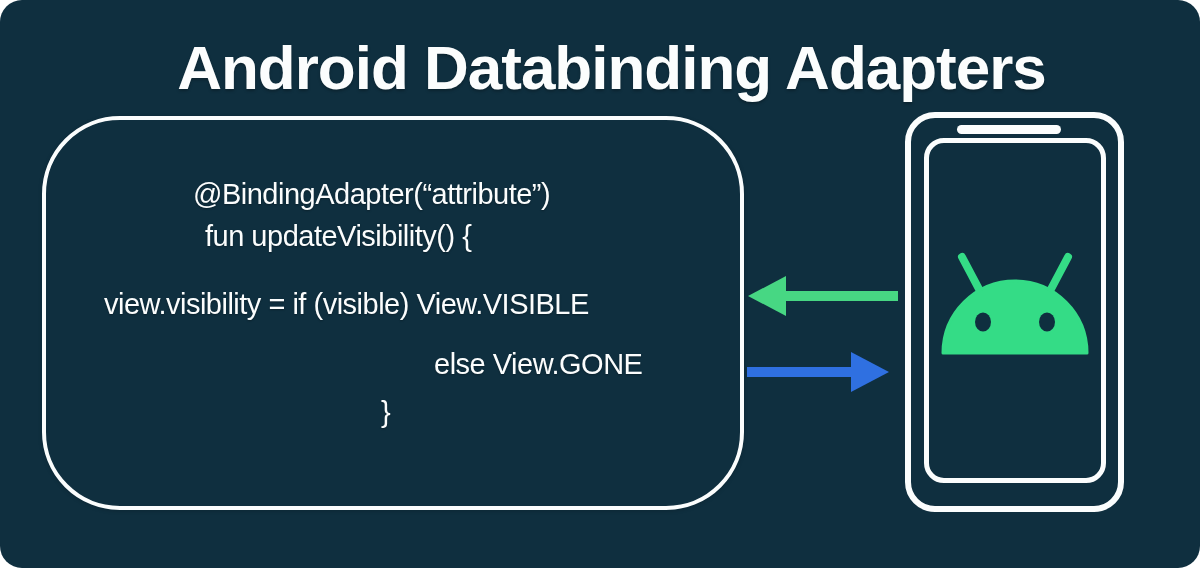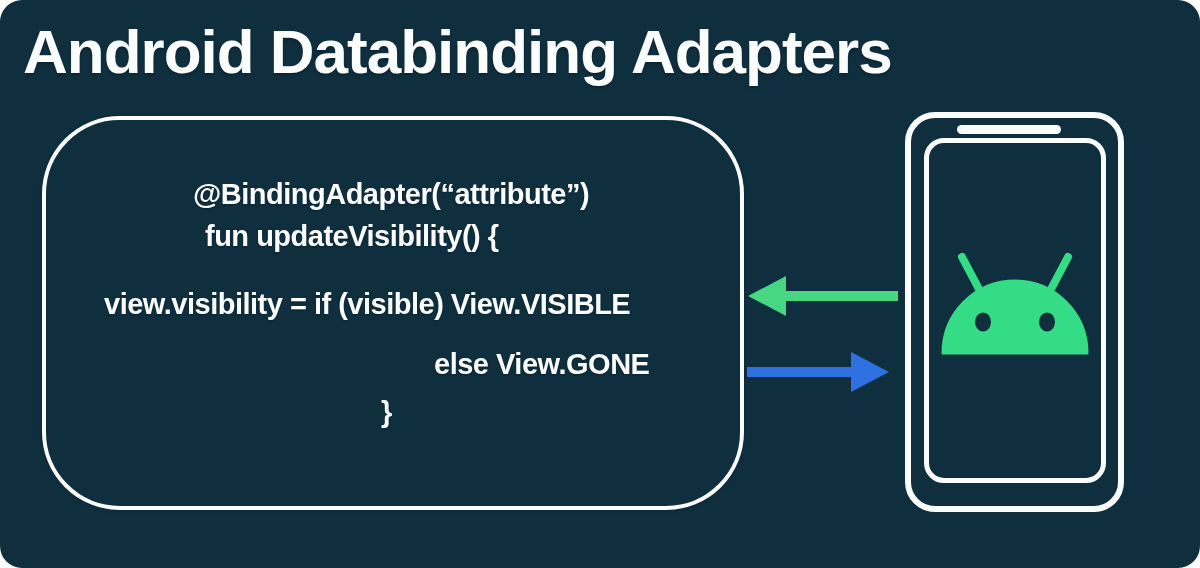--- a/index.html
+++ b/index.html
@@ -17,43 +17,43 @@
   }
   .canvas{
     position:relative;
     width:1200px;height:568px;
     background:var(--background);
     border-radius:22px;
     overflow:hidden;
   }
   .title{
     position:absolute;
-    left:0;right:0;top:16px;
-    text-align:left;
+    left:0;right:0;top:32px;
+    text-align:center;
     color:var(--foreground);
     font-size:62px;
     font-weight:bold;
     letter-spacing:-1px;
     text-shadow:0 2px 3px rgba(0,0,0,.25);
     white-space:nowrap;
     padding-left:23px;
   }
   .code-box{
     position:absolute;
     left:42px;top:116px;
     width:702px;height:394px;
     border:4px solid var(--foreground);
     border-radius:78px;
     box-shadow:0 1px 4px rgba(0,0,0,.18);
   }
   .code-line{
     position:absolute;
     color:var(--foreground);
     font-size:29px;
-    font-weight:bold;
+    font-weight:normal;
     letter-spacing:-0.5px;
     white-space:nowrap;
     text-shadow:0 1px 2px rgba(0,0,0,.3);
     text-align:center;
   }
   .l1{left:147px;top:58px;}
   .l2{left:159px;top:100px;}
   .l3{left:58px;top:168px;}
   .l4{left:388px;top:228px;}
   .l5{left:335px;top:276px;}

